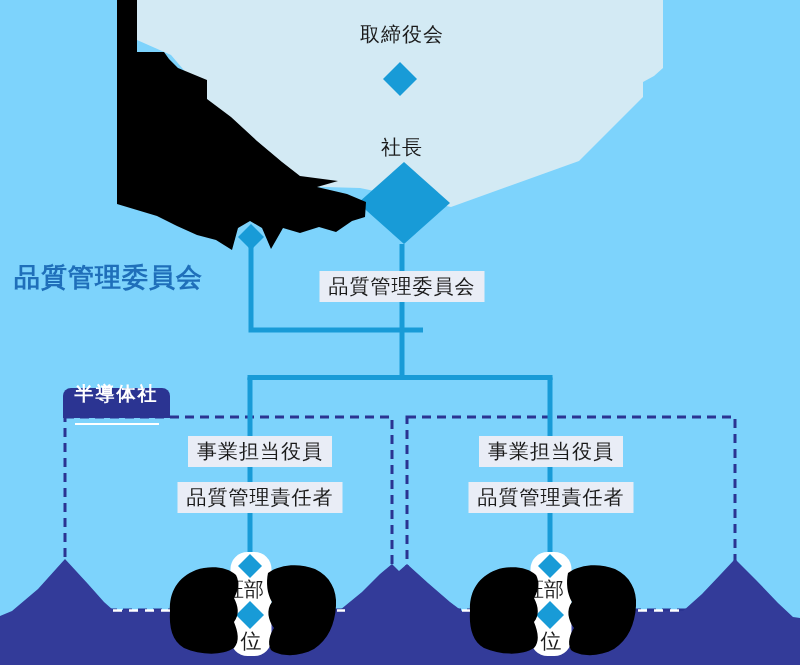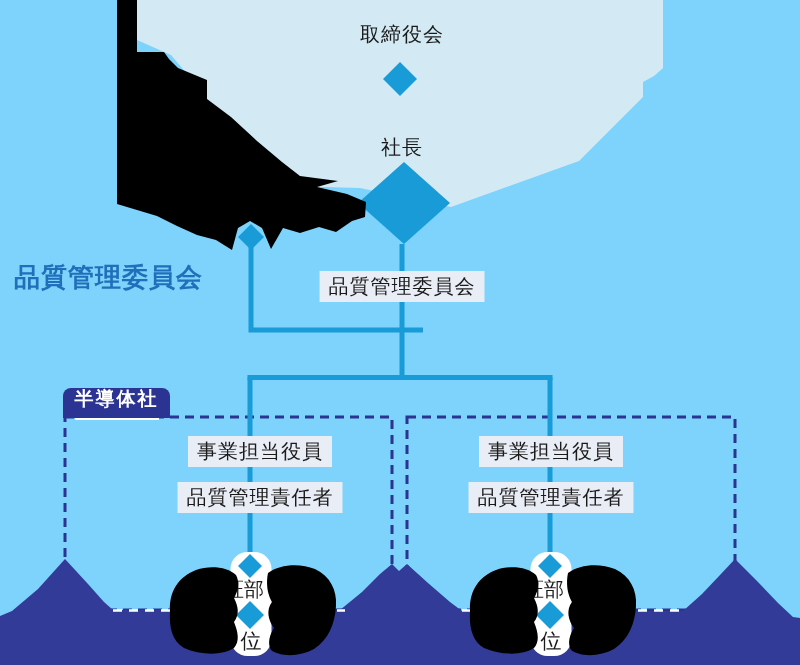--- a/index.html
+++ b/index.html
@@ -14,21 +14,21 @@
   .layer.overlay{z-index:10;pointer-events:none;}
   .txt{position:absolute;white-space:nowrap;color:#1a1a1a;font-size:20px;font-weight:500;letter-spacing:1px;}
   .cx{transform:translateX(-50%);}
   .gap{background:#e9edf6;padding:2px 9px;}
   .committee{font-size:26px;font-weight:bold;color:#1f6fba;letter-spacing:1px;}
   .divtab{
     position:absolute;background:#2b3492;color:#fff;
     border-radius:8px 8px 0 0;display:flex;align-items:center;justify-content:center;
     font-size:19px;font-weight:bold;letter-spacing:2px;
   }
-  .divtab .u{border-bottom:2px solid #fff;padding-bottom:6px;}
+  .divtab .u{border-bottom:2px solid #fff;padding-bottom:16px;}
   .frag{position:absolute;overflow:hidden;color:#1a1a1a;font-weight:500;}
   .frag1{width:37px;height:27px;font-size:20px;}
   .frag1 .shift{display:inline-block;margin-left:-9px;white-space:nowrap;}
   .frag2{width:30px;height:26px;font-size:21px;text-align:center;}
 </style>
 </head>
 <body>
 
 <div class="stage">
 

